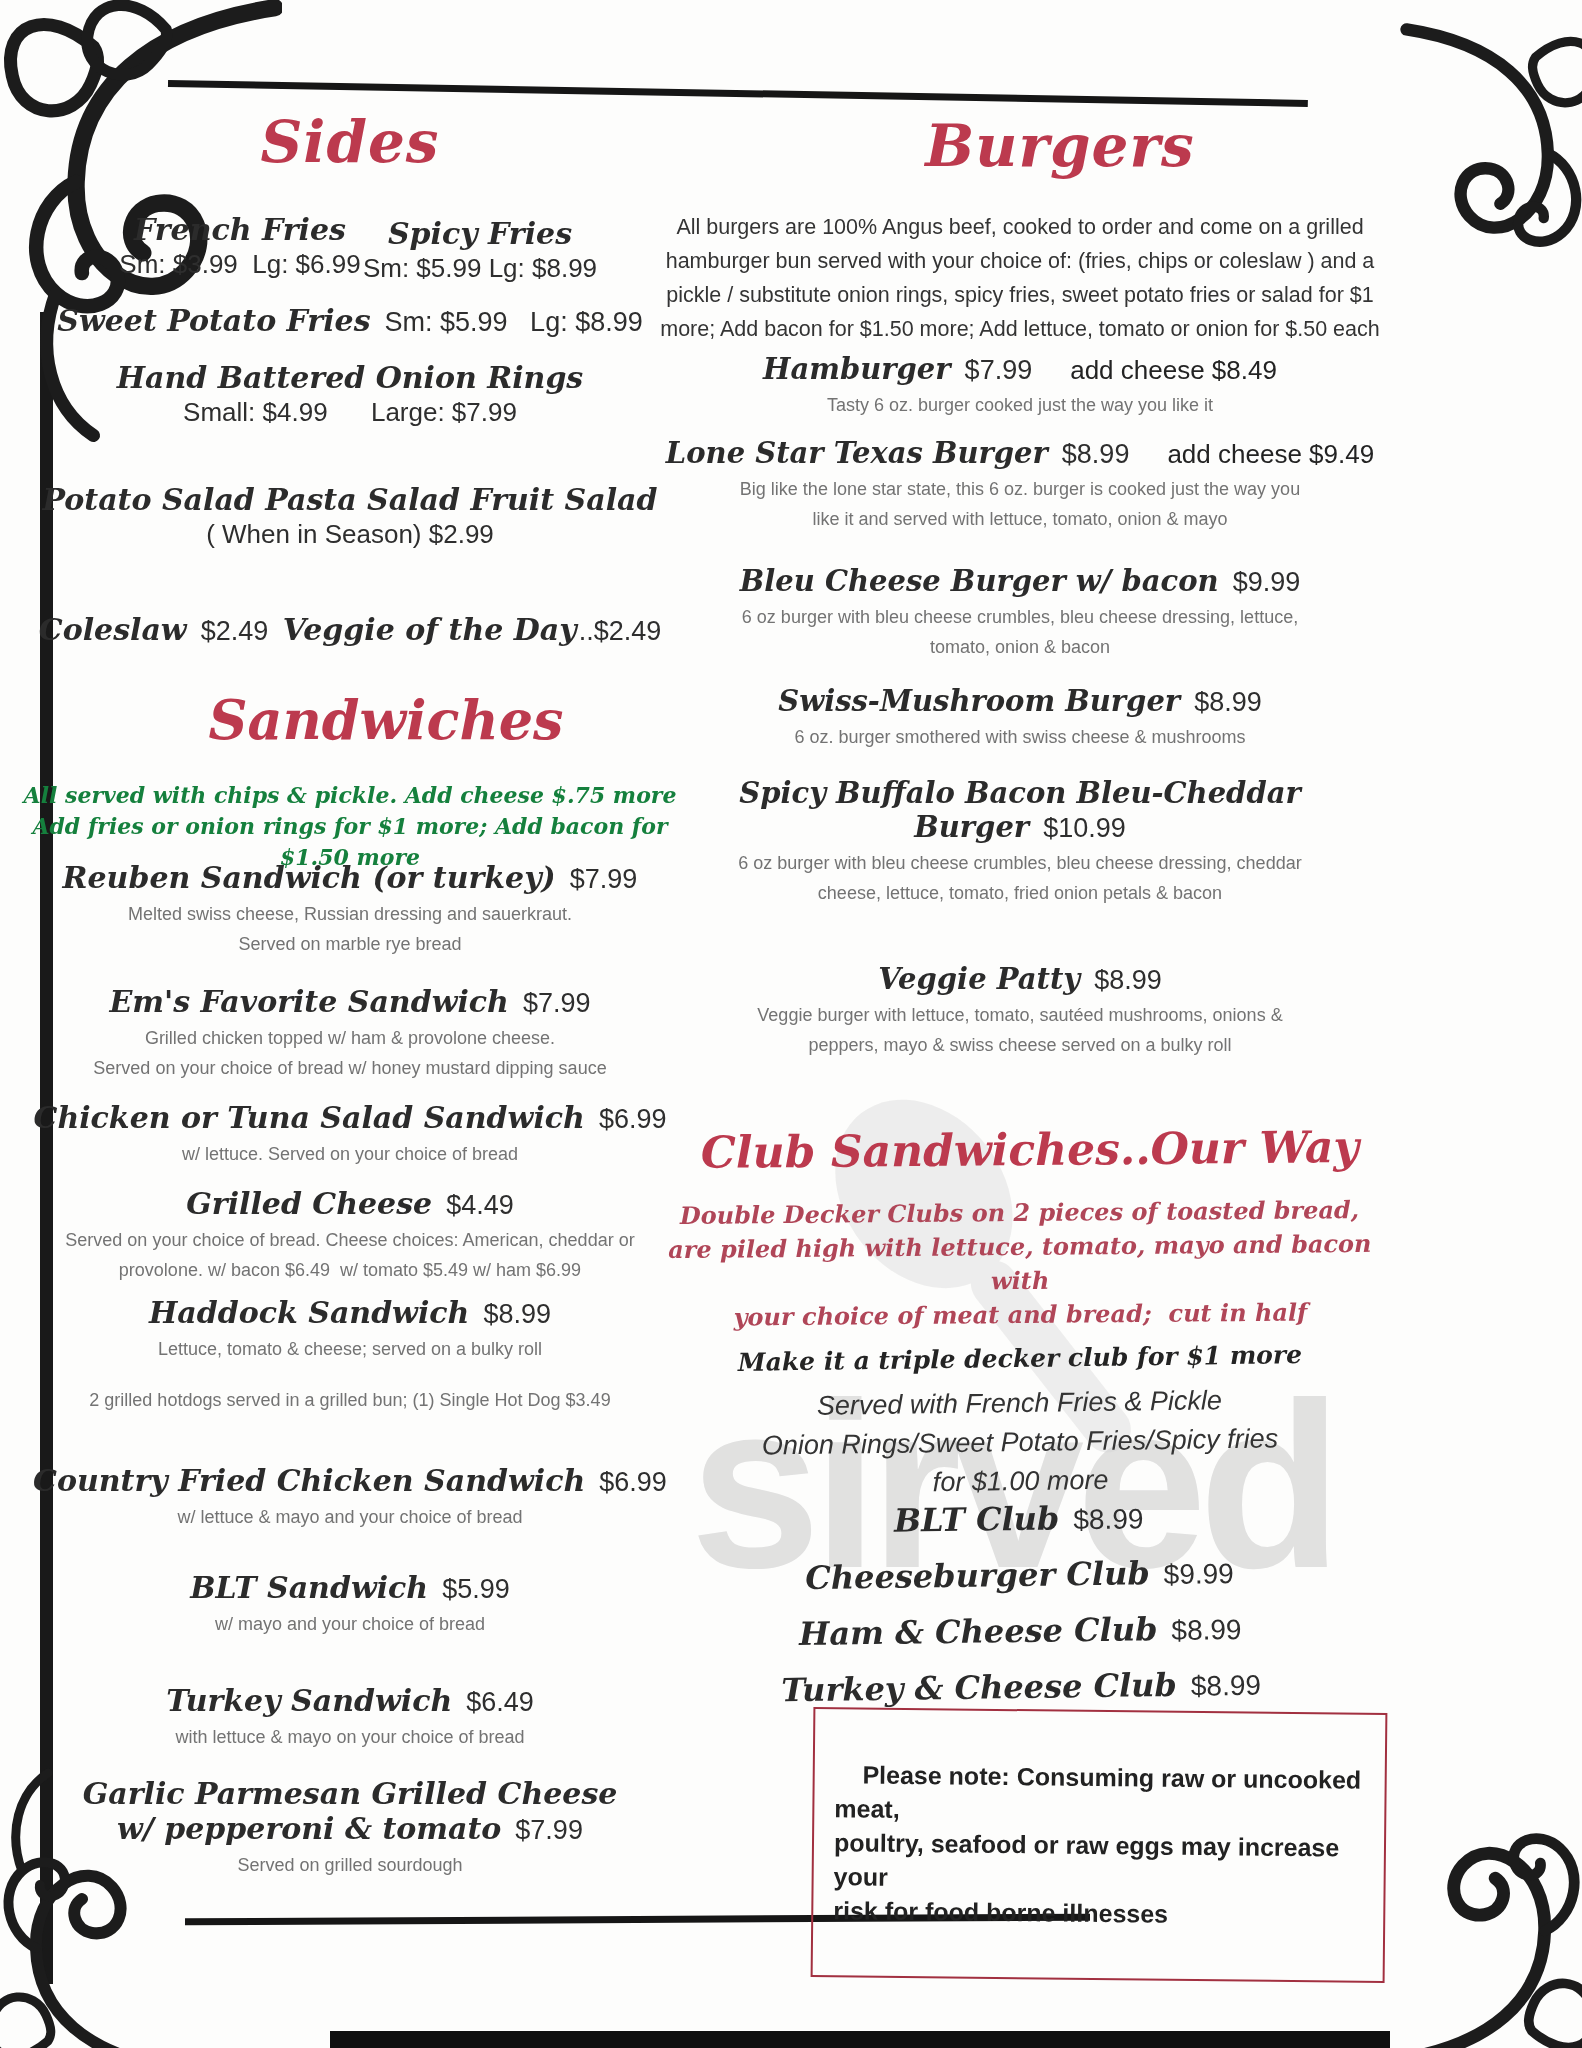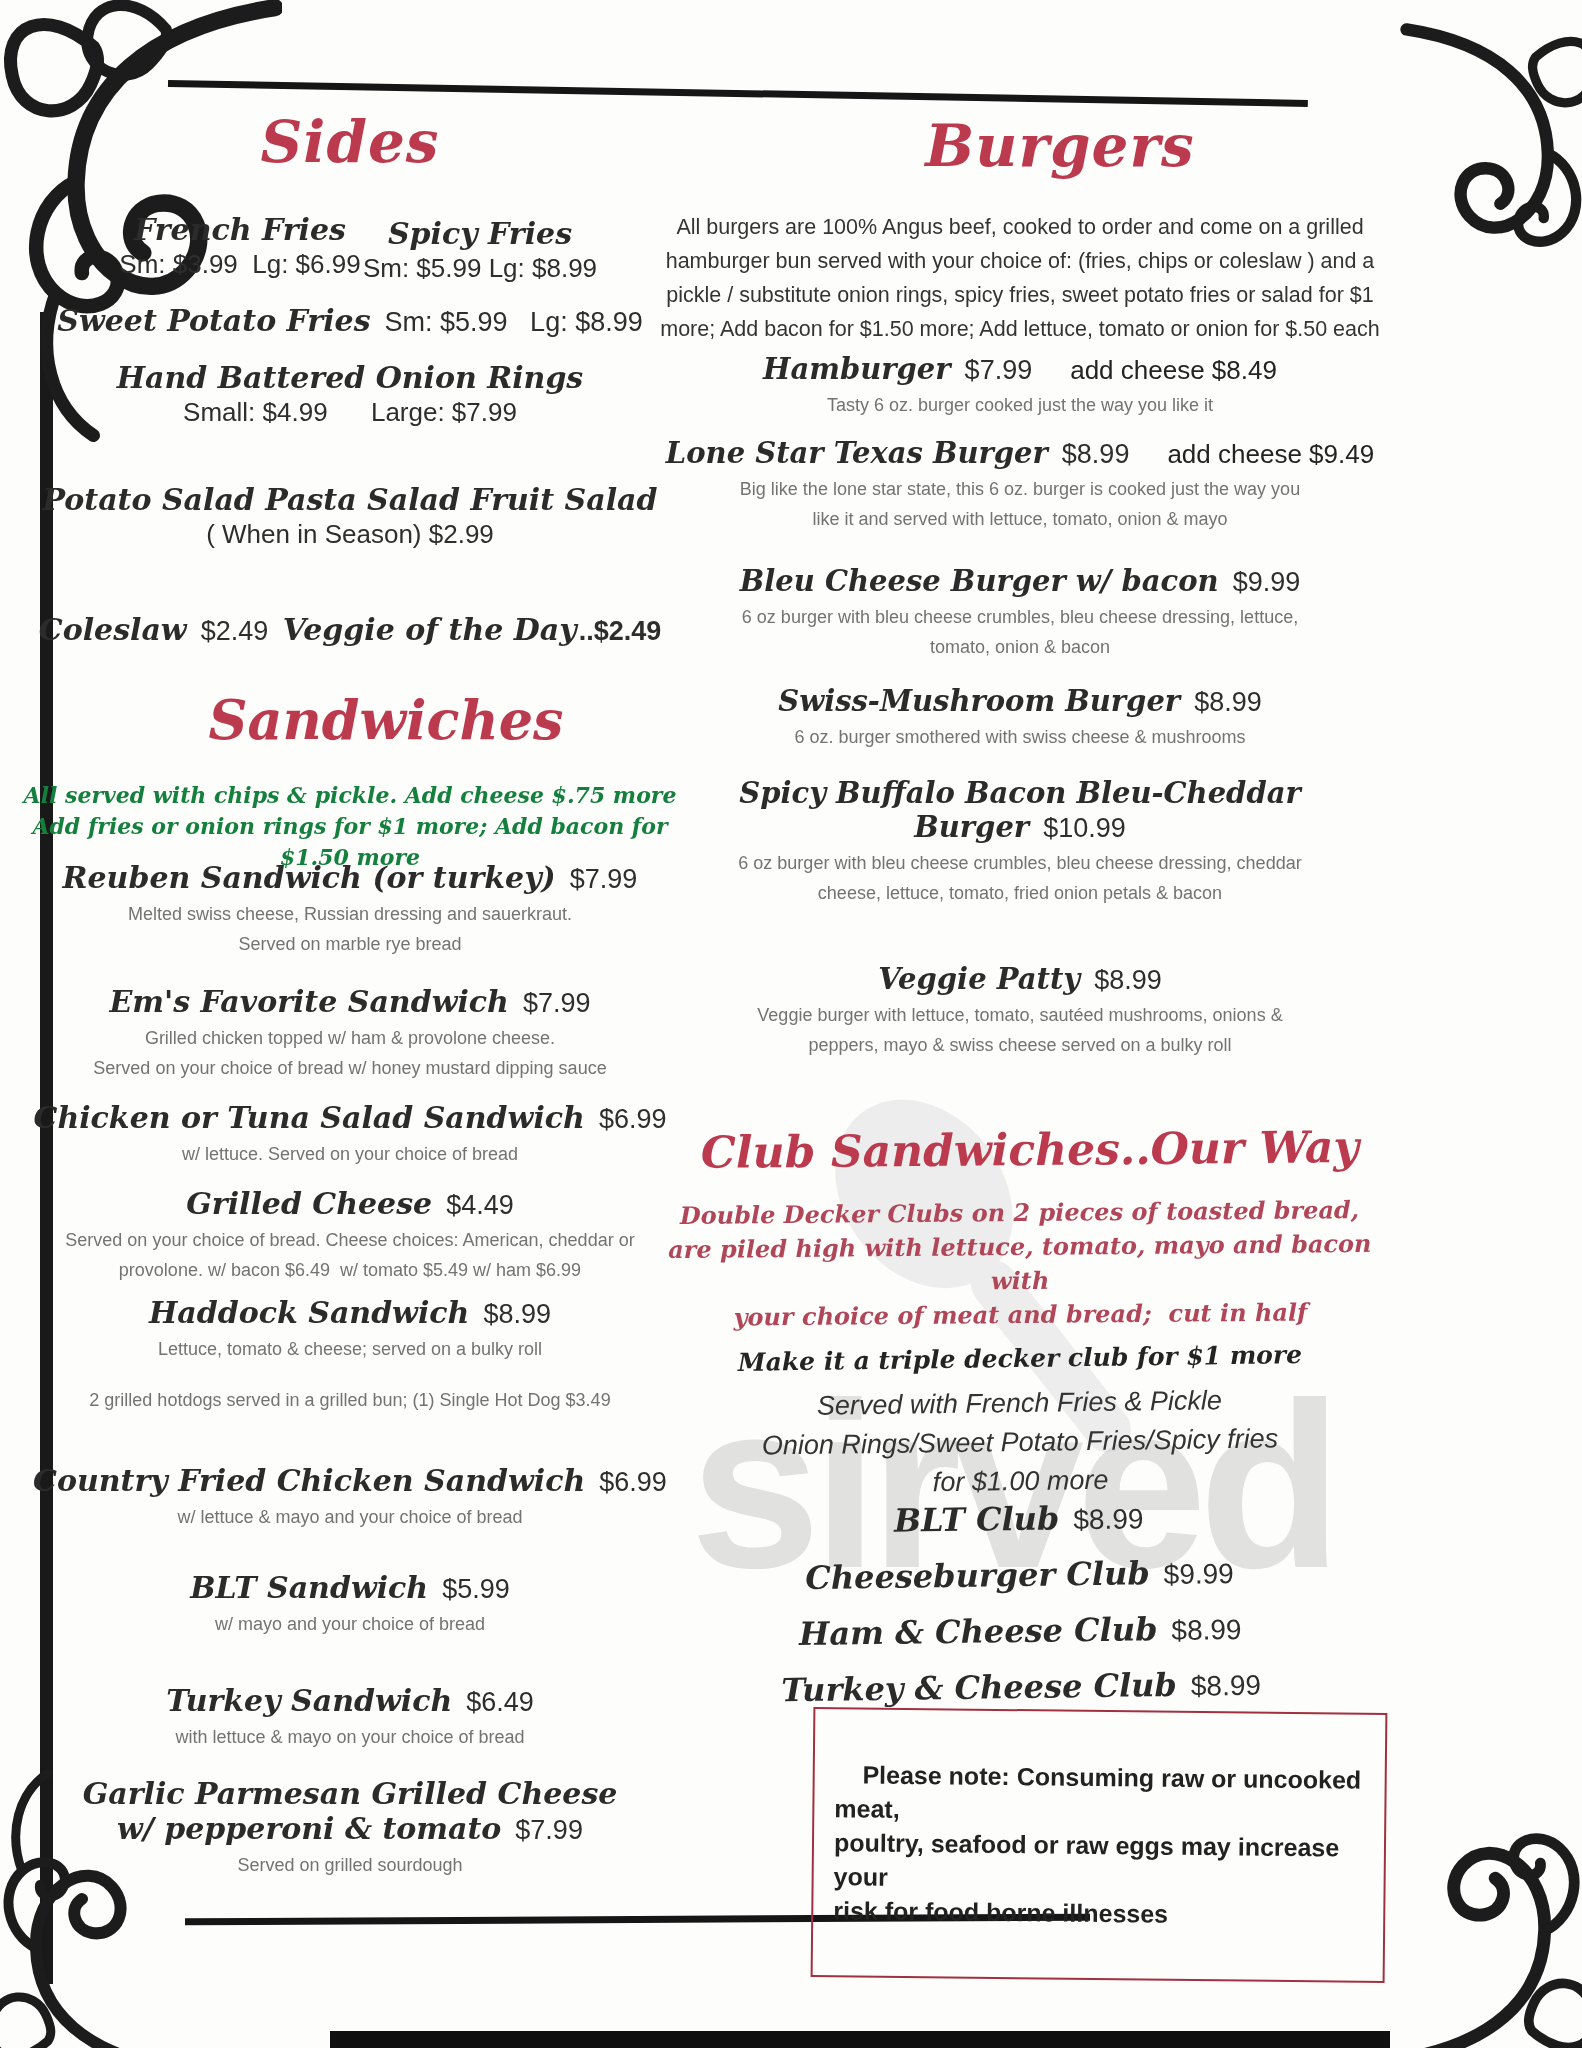--- a/index.html
+++ b/index.html
@@ -124,21 +124,21 @@
       <div class="bigprice pre">Small: $4.99      Large: $7.99</div>
     </div>
 
     <div class="abs ctr" style="top:482px;left:-70px;width:700px;">
       <div class="script iname">Potato Salad Pasta Salad  Fruit Salad</div>
       <div class="bigprice pre">( When in Season) $2.99</div>
     </div>
 
     <div class="abs ctr" style="top:612px;left:-70px;width:700px;">
       <span class="script iname">Coleslaw</span><span class="iprice">$2.49</span>
-      <span class="script iname" style="margin-left:10px;">Veggie of the Day</span><span class="iprice" style="margin-left:2px;font-weight:bold;">..$2.49</span>
+      <span class="script iname" style="margin-left:10px;">Veggie of the Day</span><span class="iprice" style="margin-left:2px;">..$2.49</span>
     </div>
 
     <div class="abs red-title title-md ctr" style="top:688px;left:-70px;width:700px;">Sandwiches</div>
 
     <div class="abs red-note ctr" style="top:780px;left:-70px;width:700px;">All served with chips &amp; pickle. Add cheese $.75 more
 Add fries or onion rings for $1 more; Add bacon for $1.50 more</div>
 
     <div class="abs litem" style="top:860px;">
       <div><span class="script iname">Reuben Sandwich (or turkey)</span><span class="iprice">$7.99</span></div>
       <div class="desc">Melted swiss cheese, Russian dressing and sauerkraut.

